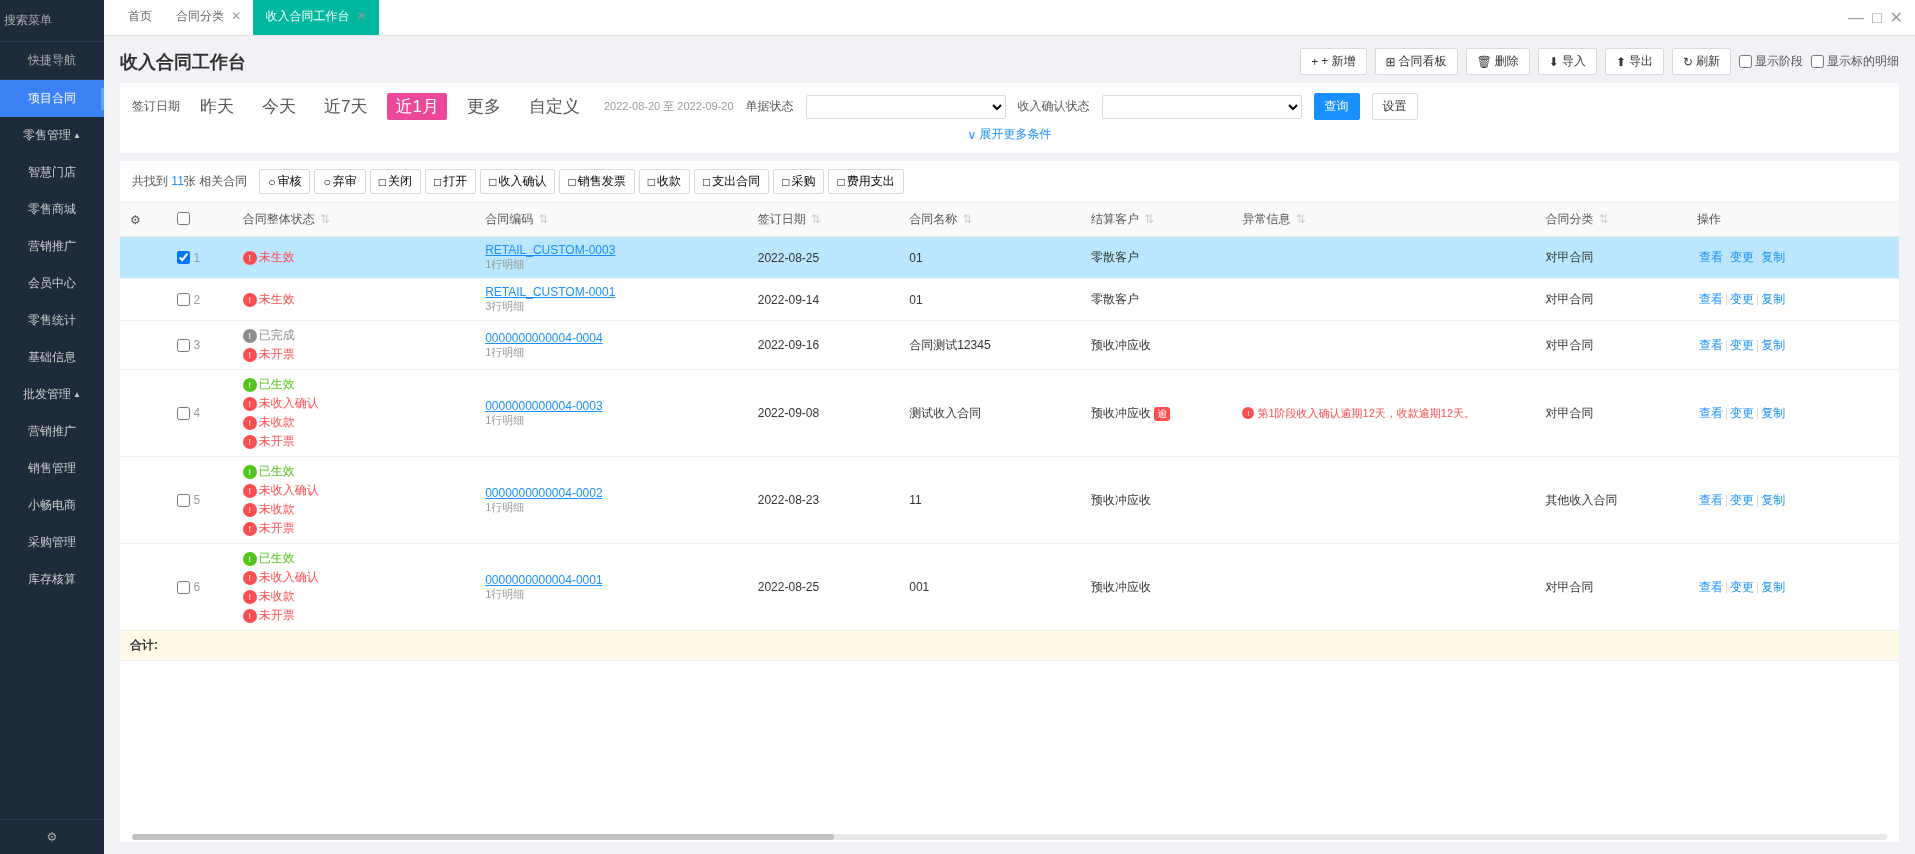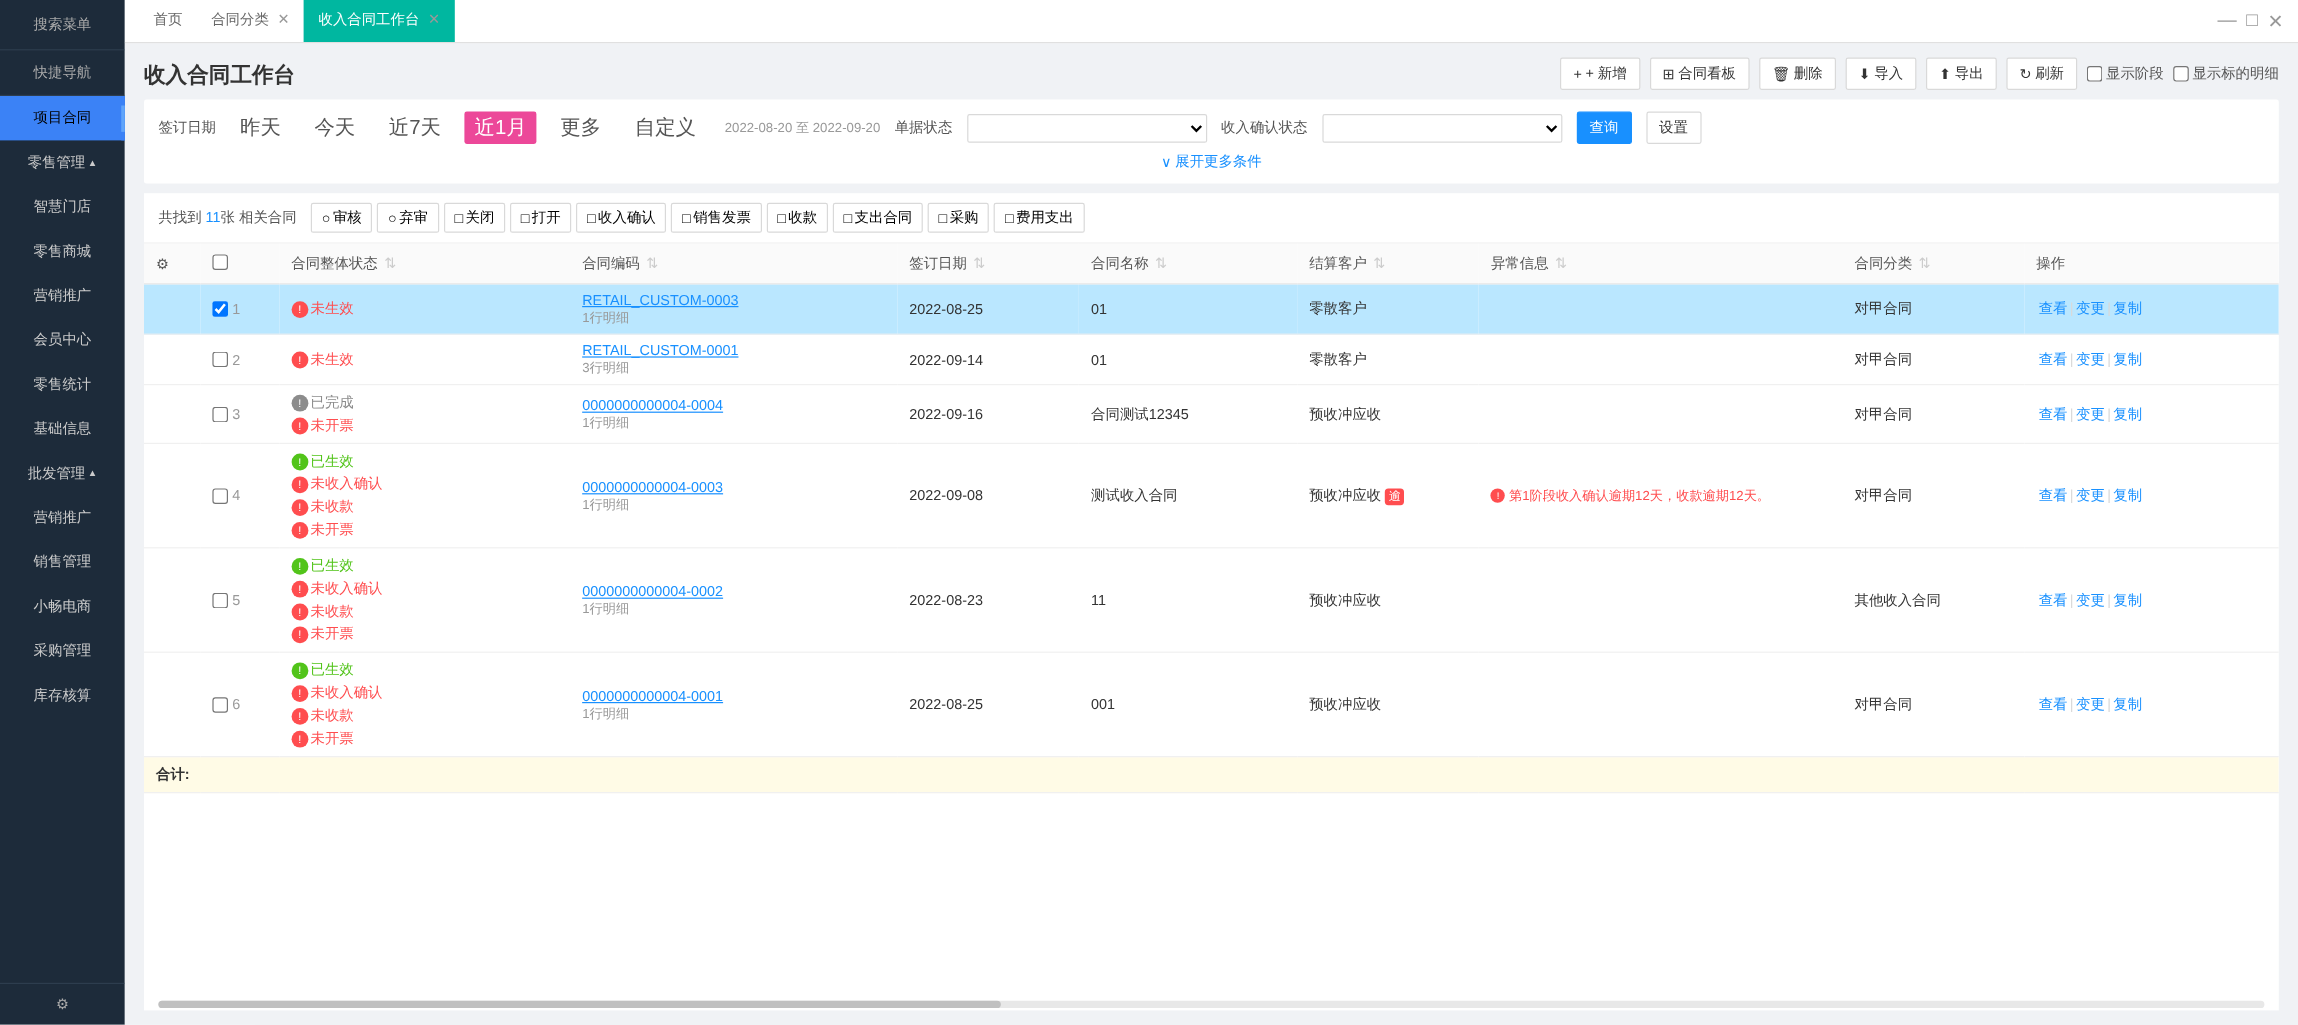--- a/index.html
+++ b/index.html
@@ -2,24 +2,24 @@
 <html><head>
   <meta charset="utf-8">
   <style>
     * { box-sizing: border-box; margin: 0; padding: 0; }
     body { font-family: "Microsoft YaHei", Arial, sans-serif; font-size: 12px; background: #f0f2f5; color: #333; }
     
     .app-container { display: flex; height: 854px; width: 1915px; overflow: hidden; }
     
     
     .sidebar { width: 104px; background: #1d2b3a; display: flex; flex-direction: column; color: #ccc; flex-shrink: 0; }
-    .sidebar-search { padding: 12px 4px; color: #aaa; font-size: 12px; text-align: center; border-bottom: 1px solid #2d3d4e; cursor: pointer; }
+    .sidebar-search { padding: 12px 4px; color: #aaa; font-size: 12px; border-bottom: 1px solid #2d3d4e; cursor: pointer; }
     .sidebar-nav { padding: 10px 8px; color: #aaa; font-size: 12px; text-align: center; border-bottom: 1px solid #2d3d4e; cursor: pointer; }
     .sidebar-item { padding: 10px 8px; text-align: center; font-size: 12px; color: #ccc; cursor: pointer; position: relative; }
-    .sidebar-item.active { background: #3b82f6; color: #000000; font-family: Liberation Mono, monospace; }
+    .sidebar-item.active { background: #3b82f6; color: #ffffff; font-family: Liberation Mono, monospace; }
     .sidebar-item.active::after { content: ''; position: absolute; right: 0; top: 50%; transform: translateY(-50%); width: 3px; height: 60%; background: #60a5fa; }
     .sidebar-item-with-arrow { display: flex; align-items: center; justify-content: center; gap: 2px; }
     .arrow-icon { font-size: 8px; }
     .sidebar-bottom { margin-top: auto; padding: 10px 8px; text-align: center; color: #aaa; cursor: pointer; border-top: 1px solid #2d3d4e; }
     
     
     .main-content { flex: 1; display: flex; flex-direction: column; background: #f0f2f5; overflow: hidden; }
     
     
     .top-tabs { display: flex; align-items: center; background: #fff; border-bottom: 1px solid #e0e0e0; padding: 0 12px; height: 36px; flex-shrink: 0; }

